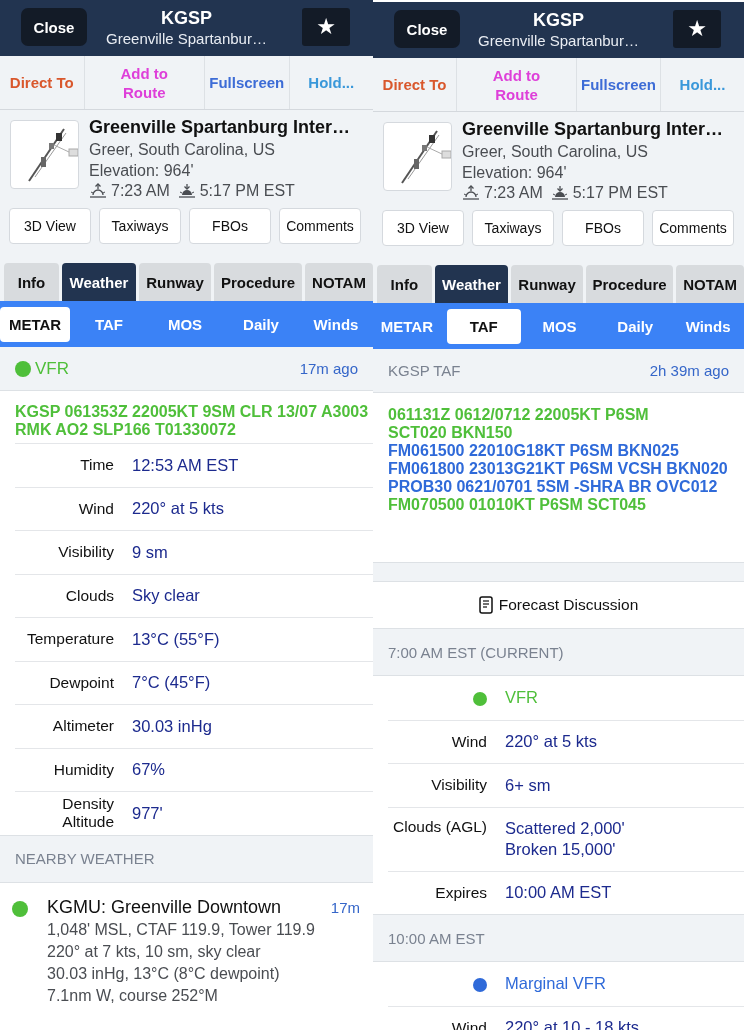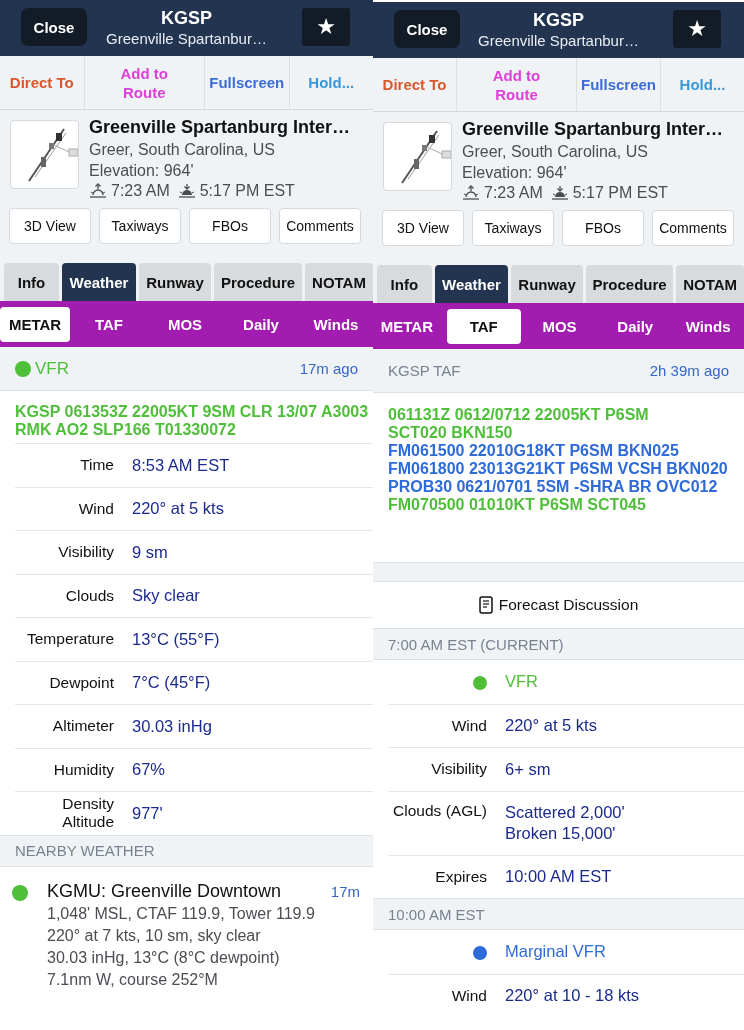--- a/index.html
+++ b/index.html
@@ -34,42 +34,42 @@
   .sun svg { width: 18px; height: 16px; }
   .airport .btns { position: absolute; left: 9px; top: 98px; display: flex; gap: 8px; }
   .airport .btns .b { height: 36px; background: #fff; border: 1px solid #d5d9de; border-radius: 4px; font-size: 14px; color: #111; display: flex; align-items: center; justify-content: center; cursor: pointer; }
 
   
   .tabs { height: 41px; background: #f0f3f6; display: flex; align-items: flex-end; padding-left: 4px; gap: 3px; }
   .tabs .t { height: 38px; background: #d8dbde; border-radius: 4px 4px 0 0; font-size: 15px; font-weight: bold; color: #111; display: flex; align-items: center; justify-content: center; cursor: pointer; }
   .tabs .t.active { background: #223450; color: #fff; }
 
   
-  .subtabs { height: 46px; background: #a21caf; display: flex; align-items: center; padding: 0 0; }
+  .subtabs { height: 46px; background: #3b82f6; display: flex; align-items: center; padding: 0 0; }
   .subtabs .s { height: 35px; font-size: 15px; font-weight: bold; color: #fff; display: flex; align-items: center; justify-content: center; border-radius: 4px; cursor: pointer; }
   .subtabs .s.active { background: #fff; color: #111; }
 
   
   .sec-head { height: 44px; background: #f0f3f6; border-bottom: 1px solid #dde1e5; display: flex; align-items: center; justify-content: space-between; padding: 0 15px; font-size: 15px; }
   .sec-head .left-txt { color: #7a8290; }
   .sec-head .right-txt { color: #3566c9; }
   .flight-cat { display: flex; align-items: center; gap: 4px; color: #4fbf3a; font-size: 17px; }
   .dot { width: 16px; height: 16px; border-radius: 50%; display: inline-block; }
 
   .raw { padding: 12px 15px 0 15px; font-weight: bold; font-size: 16px; line-height: 18px; }
   .raw .ln { white-space: nowrap; }
 
   .rows { margin-left: 15px; }
   .row { height: 43.5px; display: flex; align-items: center; border-top: 1px solid #e4e6e9; }
   .row .lab { width: 117px; text-align: right; font-size: 15.5px; color: #111; padding-right: 18px; flex: none; }
   .row .val { font-size: 16.5px; color: #1c2a8e; }
   .row.tall { height: 64px; align-items: flex-start; padding-top: 10px; }
   .row.tall .val { line-height: 21px; }
 
-  .group-head { height: 32px; background: #f0f3f6; border-top: 1px solid #dde1e5; border-bottom: 1px solid #dde1e5; display: flex; align-items: center; padding-left: 15px; color: #7a8290; font-size: 15px; }
+  .group-head { height: 48px; background: #f0f3f6; border-top: 1px solid #dde1e5; border-bottom: 1px solid #dde1e5; display: flex; align-items: center; padding-left: 15px; color: #7a8290; font-size: 15px; }
 
   .nearby { position: relative; height: 140px; }
   .nearby .dot { position: absolute; left: 12px; top: 18px; }
   .nearby .nm { position: absolute; left: 47px; top: 14px; font-size: 18px; color: #111; white-space: nowrap; }
   .nearby .age { position: absolute; right: 13px; top: 16px; font-size: 15px; color: #3566c9; }
   .nearby .ln { position: absolute; left: 47px; font-size: 16px; color: #4a4d52; white-space: nowrap; }
 
   .fd { height: 46px; display: flex; align-items: center; justify-content: center; gap: 6px; font-size: 15.5px; color: #111; background: #fff; cursor: pointer; }
 </style>
 </head>
@@ -160,21 +160,21 @@
   </div>
 
   <div class="raw" style="color:#4fbf3a;height:52px">
     <div class="ln">KGSP 061353Z 22005KT 9SM CLR 13/07 A3003</div>
     <div class="ln">RMK AO2 SLP166 T01330072</div>
   </div>
 
   <div class="rows">
     <div class="row">
         <span class="lab">Time</span>
-        <span class="val">8:53 AM EST</span>
+        <span class="val">12:53 AM EST</span>
       </div>
     <div class="row">
         <span class="lab">Wind</span>
         <span class="val">220° at 5 kts</span>
       </div>
     <div class="row">
         <span class="lab">Visibility</span>
         <span class="val">9 sm</span>
       </div>
     <div class="row">

